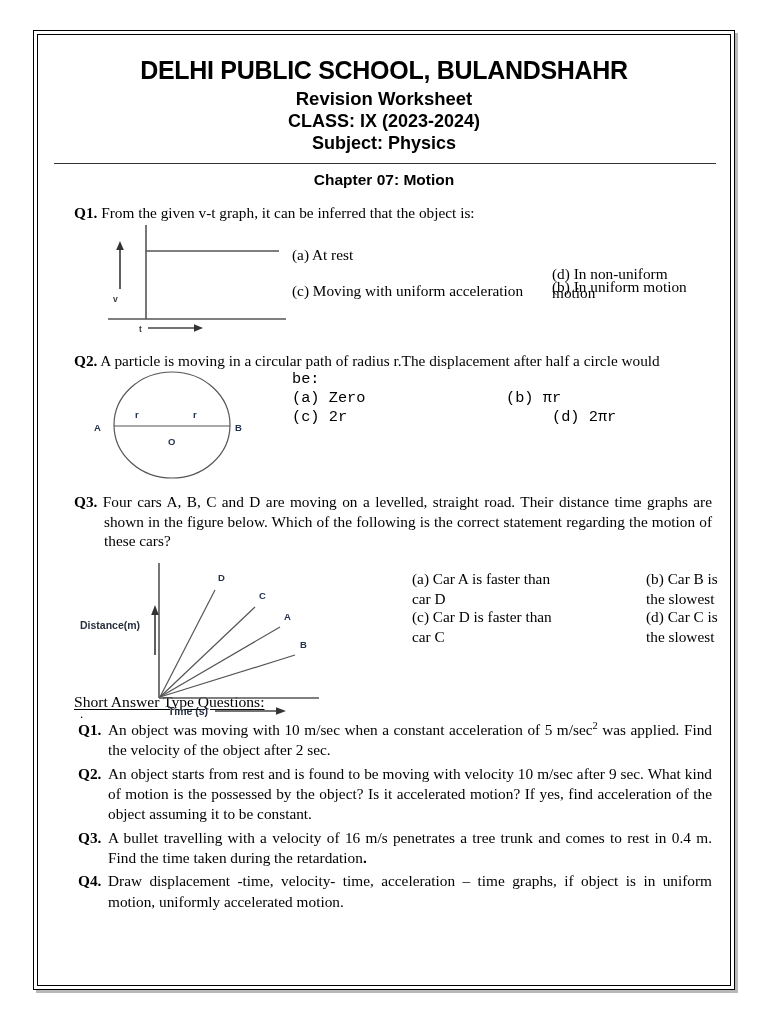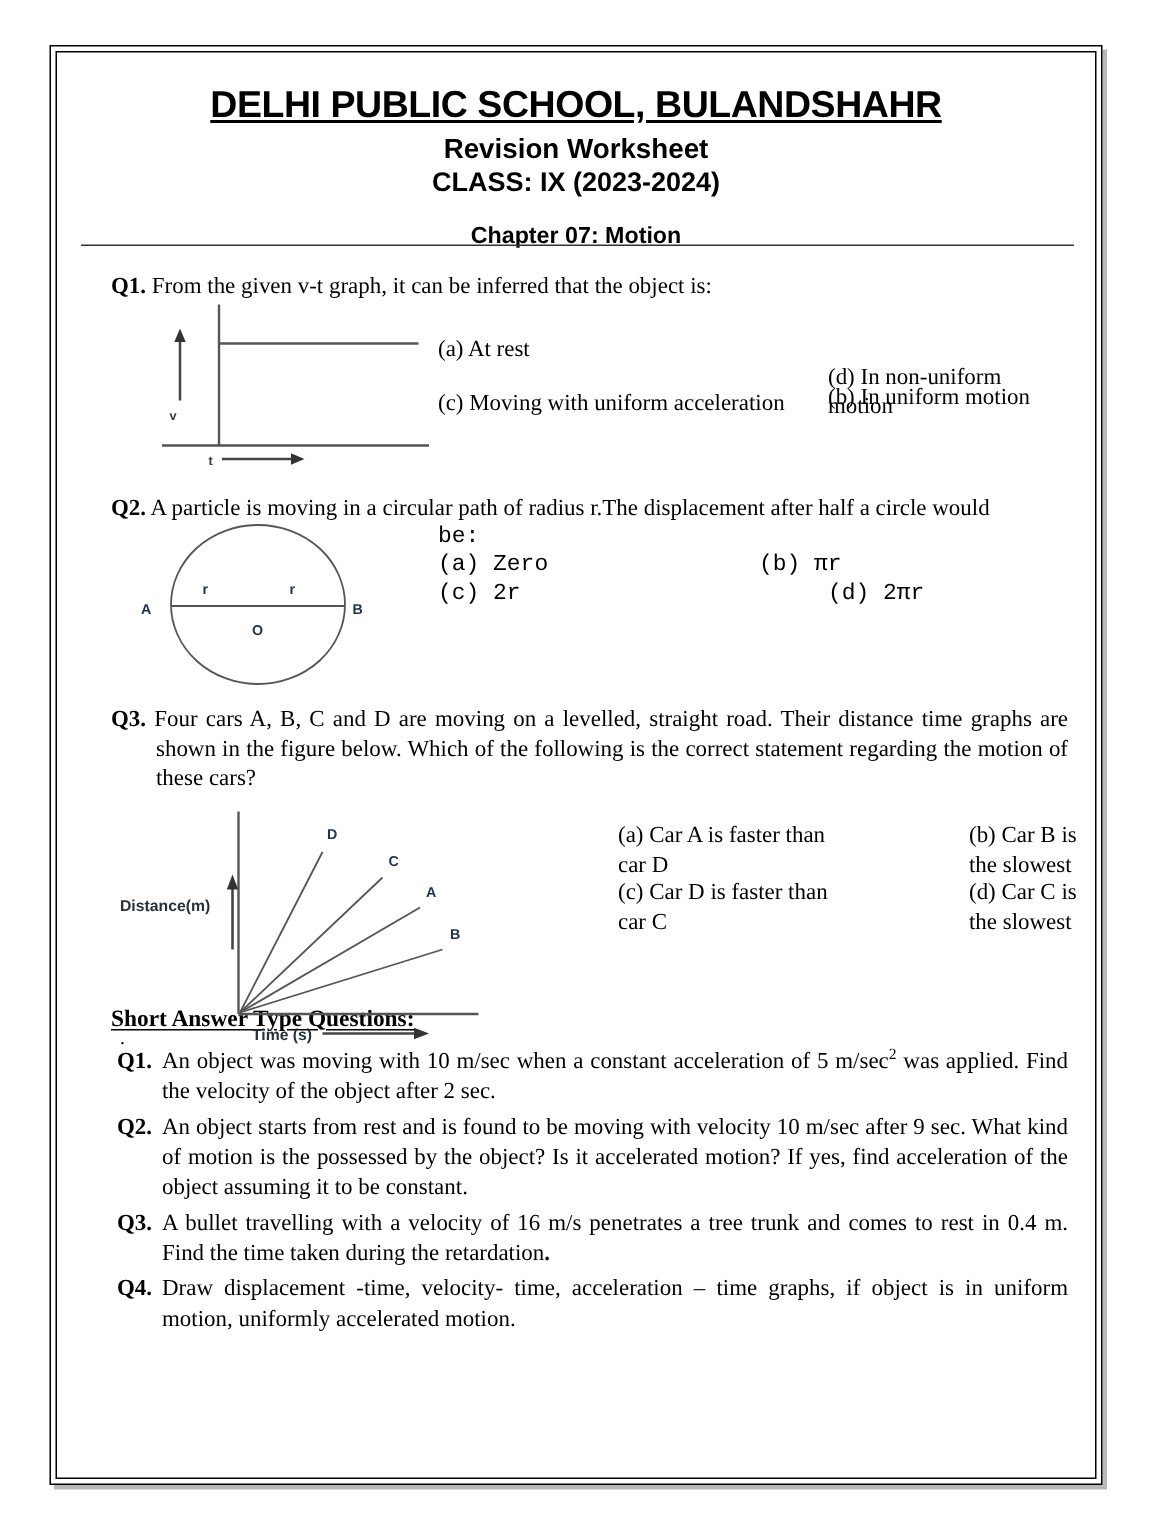--- a/index.html
+++ b/index.html
@@ -42,21 +42,20 @@
   .hdr {
     text-align: center;
     font-family: "Liberation Sans", sans-serif;
     font-weight: bold;
     color: #000;
   }
   #school-name {
     font-size: 25px;
     letter-spacing: -0.3px;
     margin-top: 25px;
-    text-decoration: underline;
     text-underline-offset: 2px;
   }
   #worksheet-title { font-size: 18.5px; margin-top: 3px; }
   #class-line { font-size: 18px; margin-top: 1px; }
   #subject-line { font-size: 18px; margin-top: 1px; }
 
   #header-rule {
     position: absolute;
     left: 20px; top: 132px;
     width: 662px;
@@ -121,21 +120,21 @@
   }
   .figlabel-axis {
     font-family: "Liberation Sans", sans-serif;
     font-size: 10.5px;
     font-weight: bold;
     fill: #26303f;
   }
 
   
   #short-answer-heading {
-    font-weight: bold;
+    font-weight: normal;
     font-size: 15.6px;
     text-decoration: underline;
     text-underline-offset: 2px;
   }
   .sa-item {
     display: flex;
     font-size: 15.3px;
     line-height: 1.33;
     margin-top: 3px;
   }
@@ -152,20 +151,21 @@
 </style>
 </head>
 <body>
 
 <div id="page-frame">
 <div id="page-inner">
 
   <div id="school-name" class="hdr">DELHI PUBLIC SCHOOL, BULANDSHAHR</div>
   <div id="worksheet-title" class="hdr">Revision Worksheet</div>
   <div id="class-line" class="hdr">CLASS: IX (2023-2024)</div>
+  <div id="subject-line" class="hdr">Subject: Physics</div>
   <div id="header-rule"></div>
   <div id="chapter-title">Chapter 07: Motion</div>
 
   <div class="content">
 
     <div class="q-block" style="margin-top:14px;">
       <div class="q-line q-hang"><span class="qnum">Q1.</span> <span>From the given v-t graph, it can be inferred that the object is:</span></div>
 
       <div class="fig" style="height:110px;">
         <svg width="420" height="110" viewBox="0 0 420 110">

